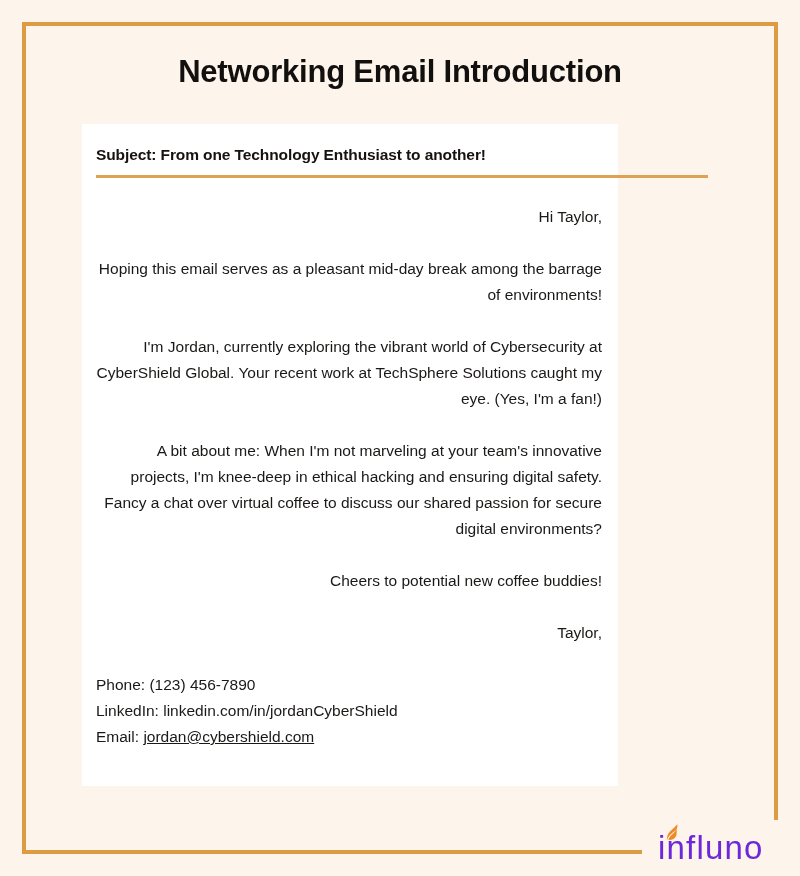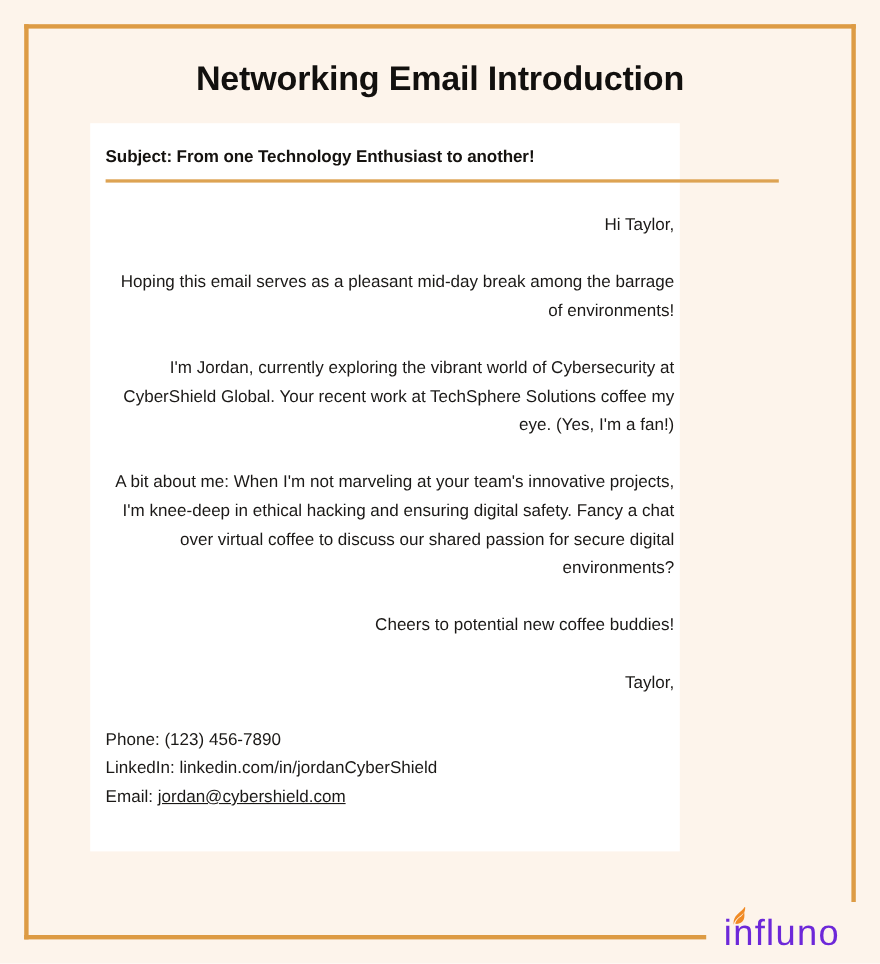--- a/index.html
+++ b/index.html
@@ -66,26 +66,26 @@
     font-size: 31px;
     font-weight: bold;
     color: #12100e;
     letter-spacing: -0.2px;
   }
 
   
   .card {
     position: absolute;
     left: 82px;
-    top: 112px;
+    top: 124px;
     width: 536px;
     height: 662px;
     background: #ffffff;
     box-sizing: border-box;
-    padding: 22px 5px 0 14px;
+    padding: 22px 16px 0 14px;
   }
 
   .subject-line {
     font-size: 15.5px;
     font-weight: bold;
     color: #15120f;
     letter-spacing: -0.1px;
     margin: 0 0 11px 0;
   }
 
@@ -159,21 +159,21 @@
   <div class="page-title">Networking Email Introduction</div>
 
   <div class="card">
 
     <div class="subject-line">Subject: From one Technology Enthusiast to another!</div>
     <div class="subject-divider"></div>
 
     <div class="body-text">
       <p>Hi Taylor,</p>
       <p>Hoping this email serves as a pleasant mid-day break among the barrage of environments!</p>
-      <p>I'm Jordan, currently exploring the vibrant world of Cybersecurity at CyberShield Global. Your recent work at TechSphere Solutions coffee my eye. (Yes, I'm a fan!)</p>
+      <p>I'm Jordan, currently exploring the vibrant world of Cybersecurity at CyberShield Global. Your recent work at TechSphere Solutions caught my eye. (Yes, I'm a fan!)</p>
       <p>A bit about me: When I'm not marveling at your team's innovative projects, I'm knee-deep in ethical hacking and ensuring digital safety. Fancy a chat over virtual coffee to discuss our shared passion for secure digital environments?</p>
       <p>Cheers to potential new coffee buddies!</p>
       <p>Taylor,</p>
     </div>
 
     <div class="signature">
       <div>Phone: (123) 456-7890</div>
       <div>LinkedIn: linkedin.com/in/jordanCyberShield</div>
       <div><span>Email: </span><a class="email-link" href="#">jordan@cybershield.com</a></div>
     </div>

